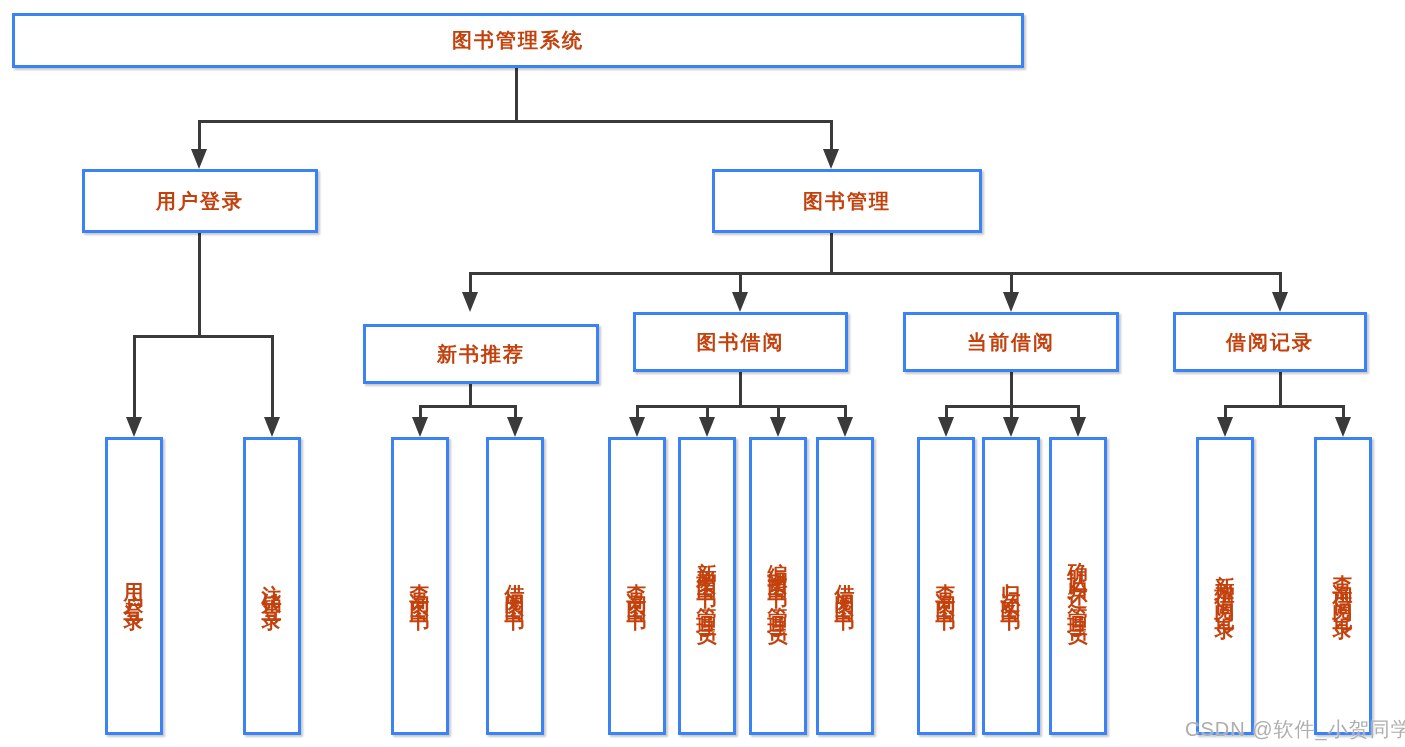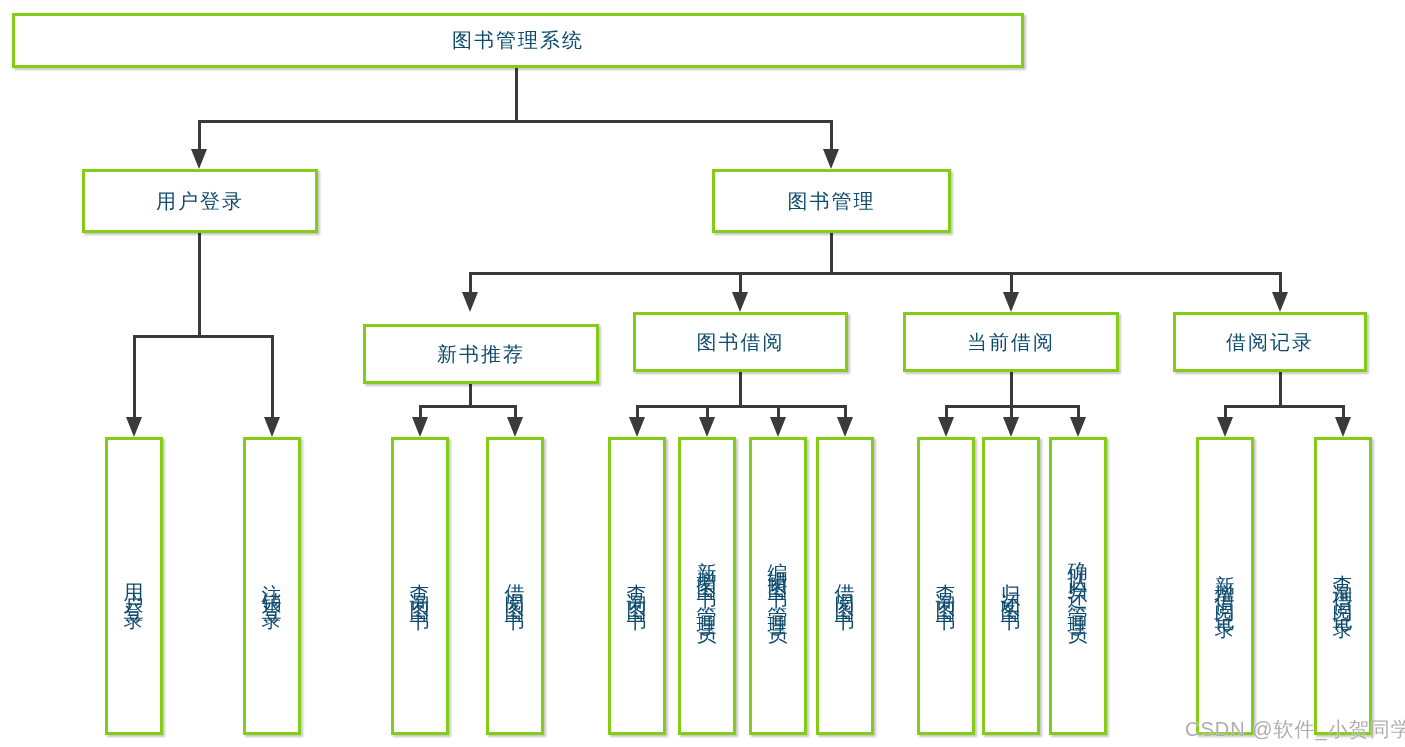--- a/index.html
+++ b/index.html
@@ -6,25 +6,26 @@
   .stage{
     position:relative;
     width:1405px;height:747px;
     background:#ffffff;
     font-family:"Liberation Sans","DejaVu Sans",sans-serif;
     overflow:hidden;
   }
   .box{
     position:absolute;
     background:#ffffff;
-    border:3px solid #84cc16;
+    border:3px solid #3b82f6;
     box-sizing:border-box;
     display:flex;align-items:center;justify-content:center;
-    color:#0c4a6e;
+    color:#c2410c;
     box-shadow:2px 2px 2px rgba(0,0,0,0.22);
+    font-weight:bold;
   }
   .h-box{
     font-size:20px;
     letter-spacing:2px;
     white-space:nowrap;
   }
   .v-box{
     top:437px;width:58px;height:298px;
     writing-mode:vertical-rl;
     text-orientation:mixed;
@@ -111,21 +112,21 @@
   <div class="vl" style="left:1279px;top:372px;height:33px"></div>
   <div class="hl" style="left:1224px;top:405px;width:120px"></div>
   <div class="vl" style="left:1224px;top:405px;height:12px"></div>
   <div class="arrow" style="left:1217px;top:417px"></div>
   <div class="vl" style="left:1342px;top:405px;height:12px"></div>
   <div class="arrow" style="left:1335px;top:417px"></div>
 
   <div class="box h-box" style="left:12px;top:13px;width:1012px;height:55px">图书管理系统</div>
 
   <div class="box h-box" style="left:82px;top:169px;width:236px;height:64px">用户登录</div>
-  <div class="box h-box" style="left:712px;top:169px;width:239px;height:64px">图书管理</div>
+  <div class="box h-box" style="left:712px;top:169px;width:270px;height:64px">图书管理</div>
 
   <div class="box h-box" style="left:363px;top:324px;width:236px;height:60px">新书推荐</div>
   <div class="box h-box" style="left:633px;top:312px;width:215px;height:60px">图书借阅</div>
   <div class="box h-box" style="left:903px;top:312px;width:216px;height:60px">当前借阅</div>
   <div class="box h-box" style="left:1173px;top:312px;width:194px;height:60px">借阅记录</div>
 
   <div class="box v-box" style="left:105px">用户登录</div>
   <div class="box v-box" style="left:243px">注销登录</div>
 
   <div class="box v-box" style="left:391px">查询图书</div>

